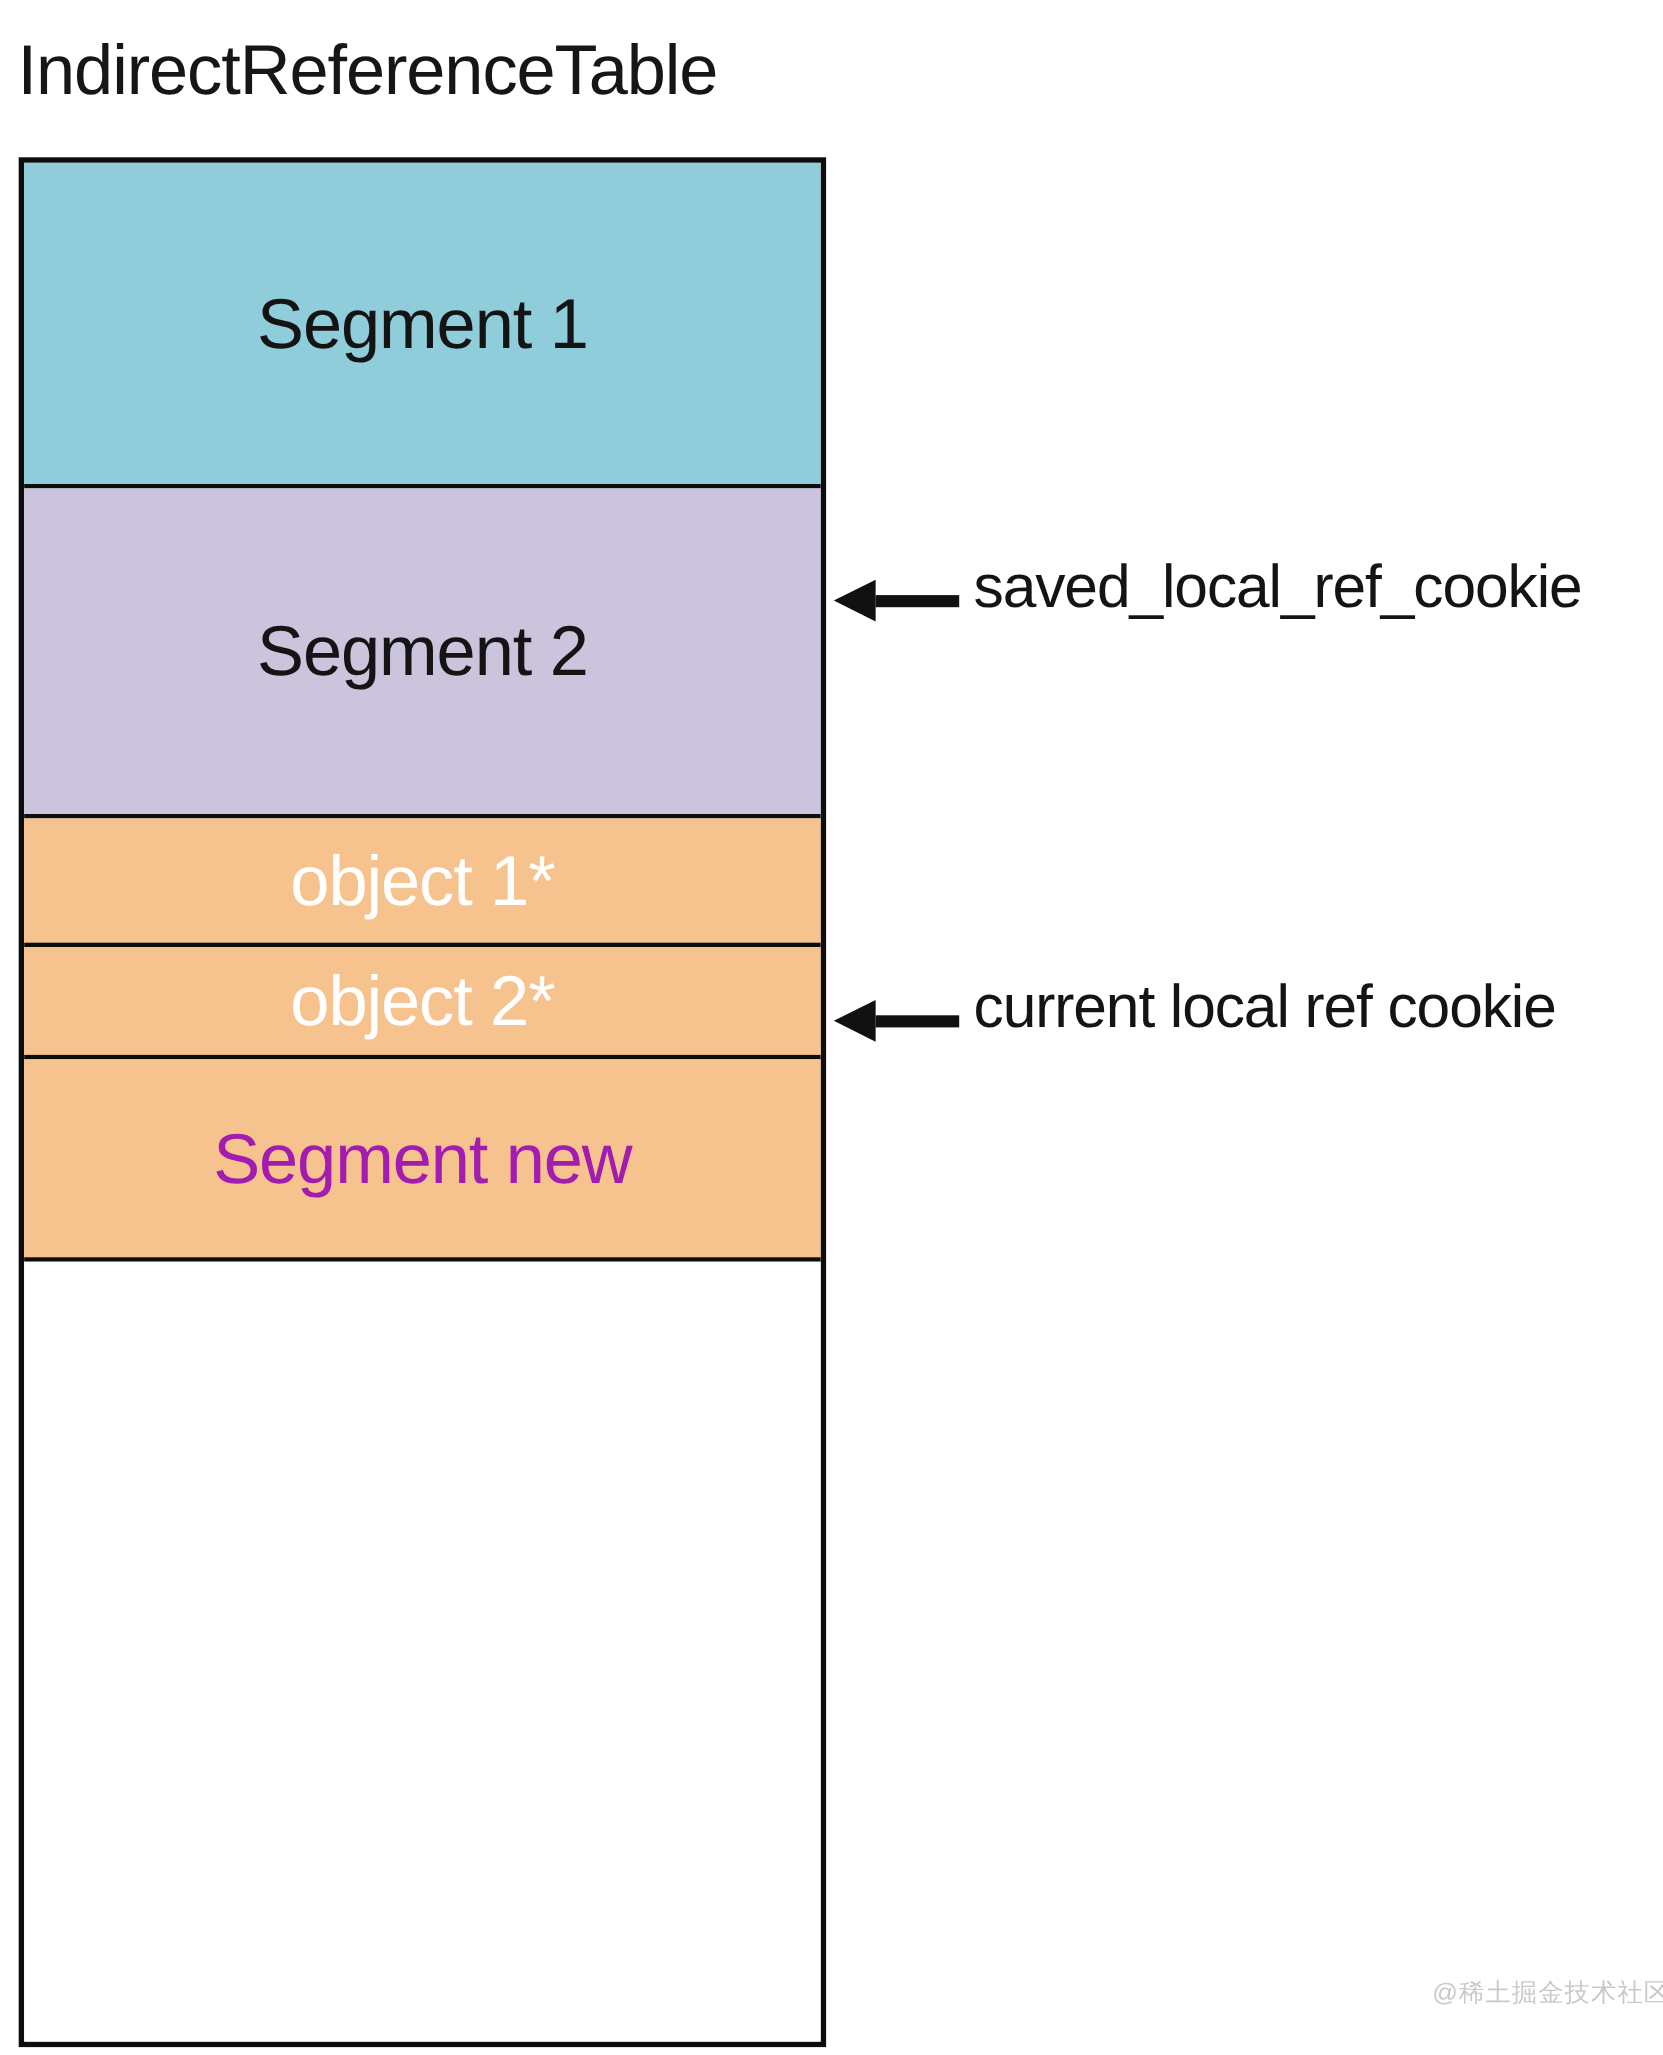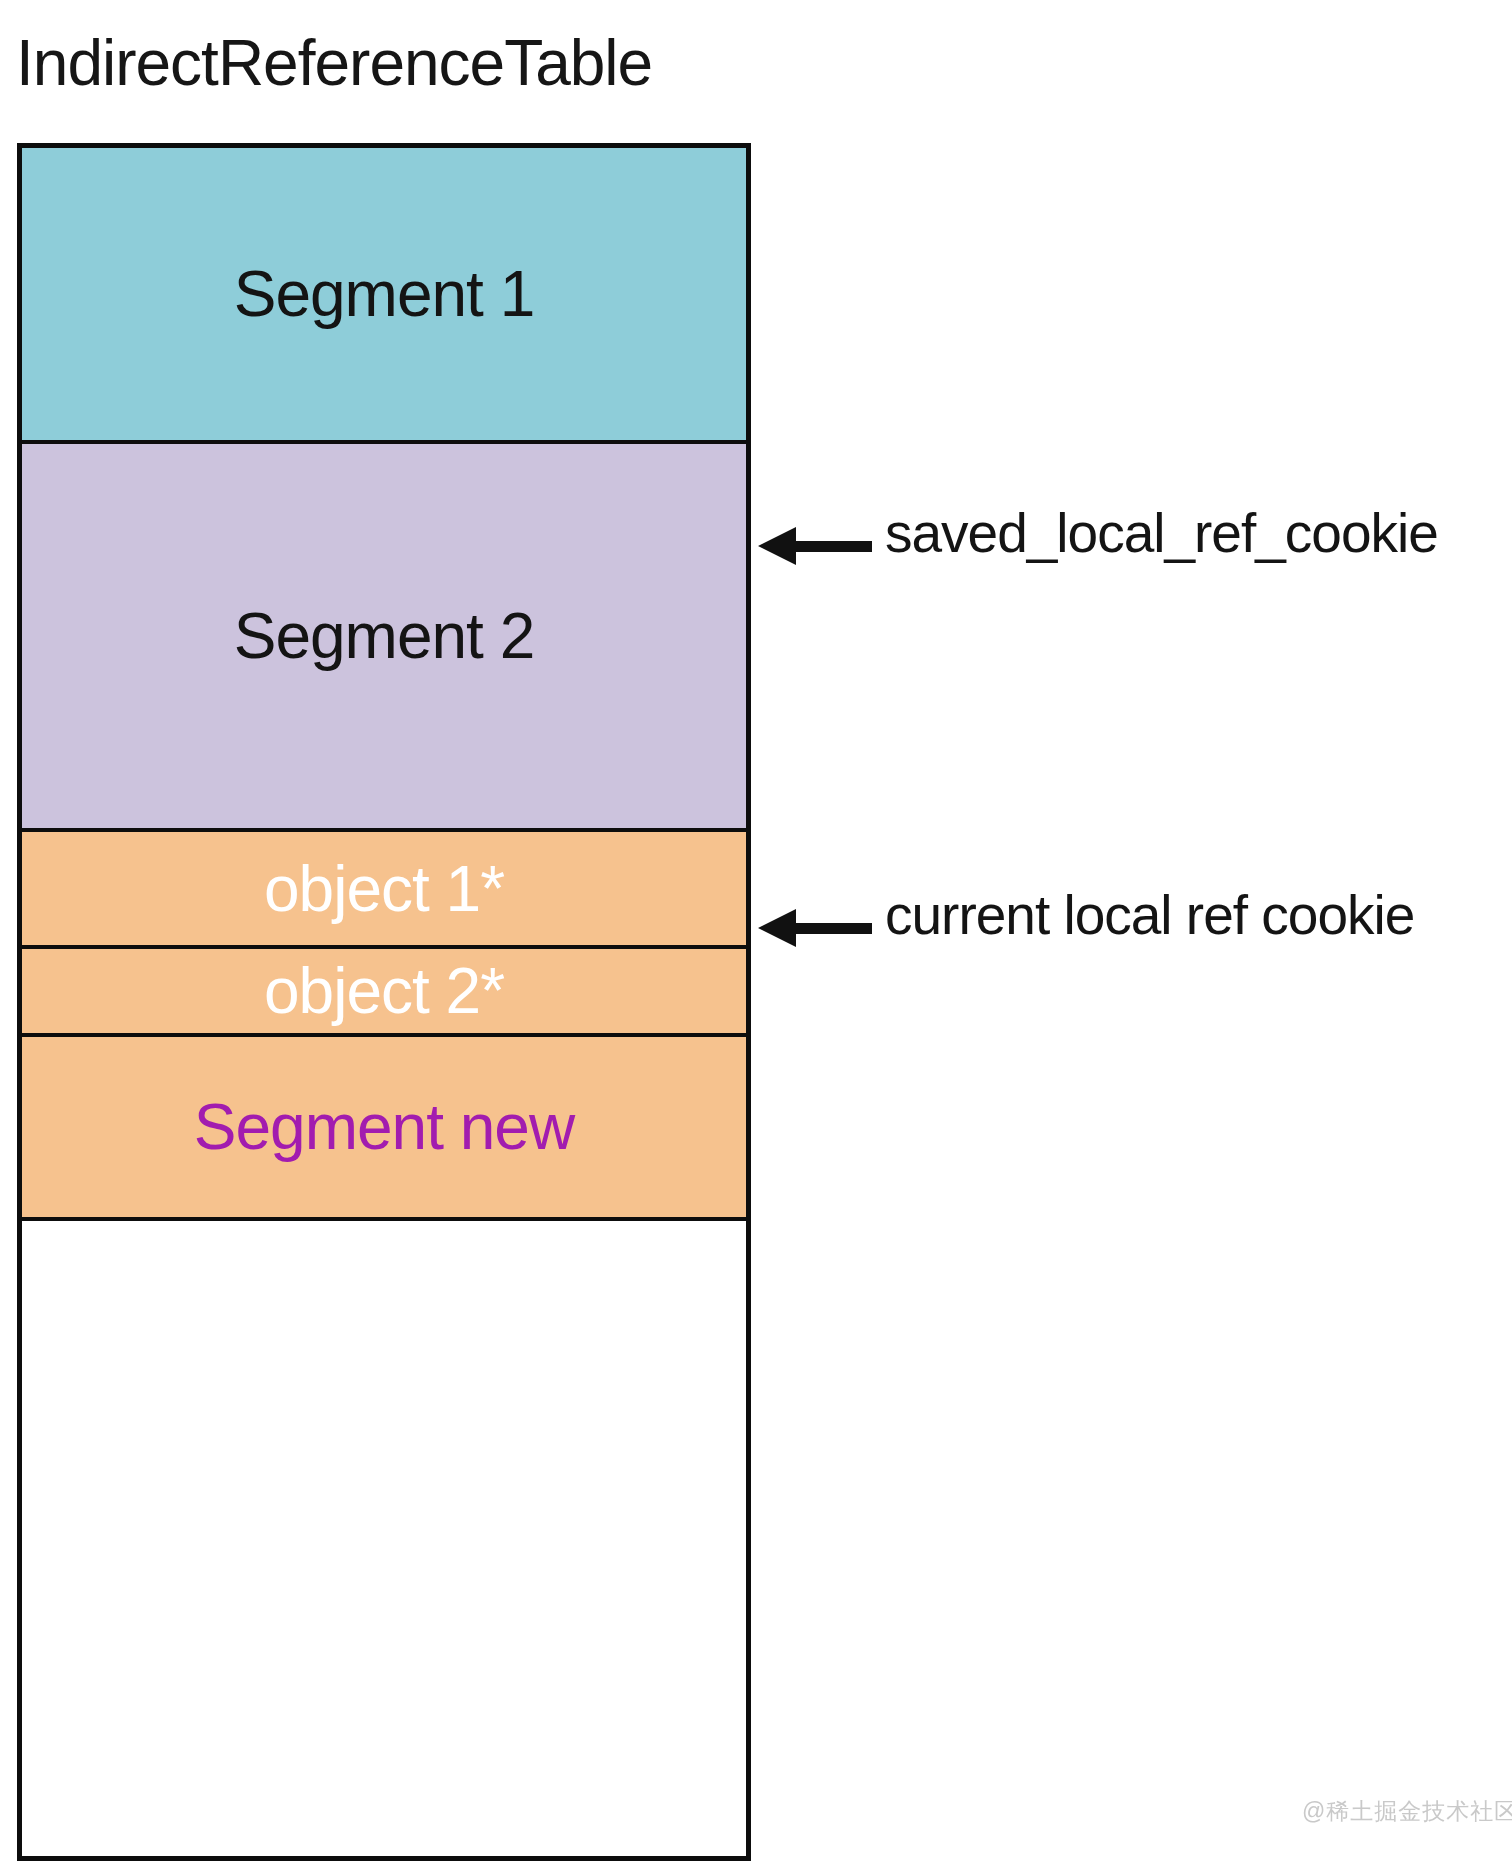--- a/index.html
+++ b/index.html
@@ -35,23 +35,23 @@
   .segment {
     width: 100%;
     display: flex;
     align-items: center;
     justify-content: center;
     border-bottom: 4px solid #0d0d0d;
     overflow: hidden;
   }
   .segment:last-child { border-bottom: none; }
   .seg-1 { height: 296px; }
-  .seg-2 { height: 388px; }
+  .seg-2 { height: 300px; }
   .seg-3 { height: 117px; }
-  .seg-4 { height: 88px; }
+  .seg-4 { height: 102px; }
   .seg-5 { height: 184px; }
   .seg-6 { flex: 1 1 auto; }
   .seg-label {
     font-size: 64px;
     font-weight: 400;
     letter-spacing: -1px;
     white-space: nowrap;
   }
   .annotation {
     position: absolute;

